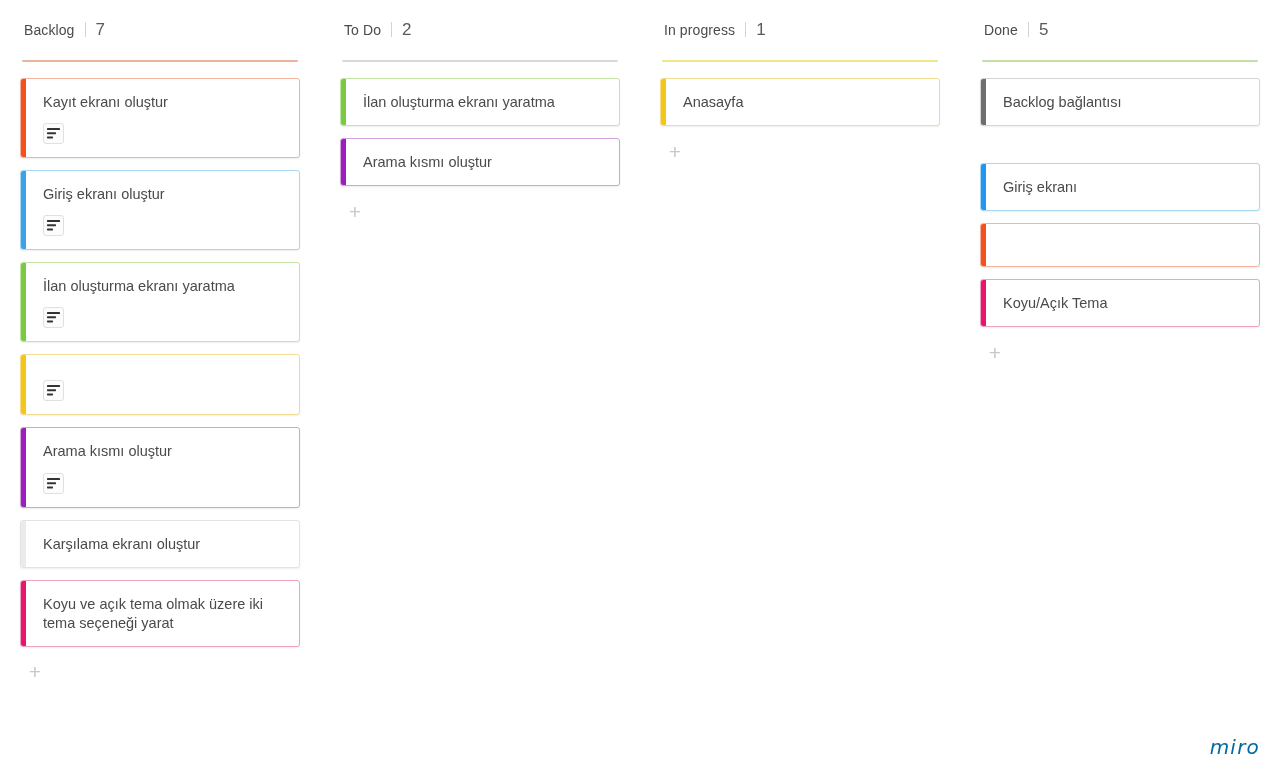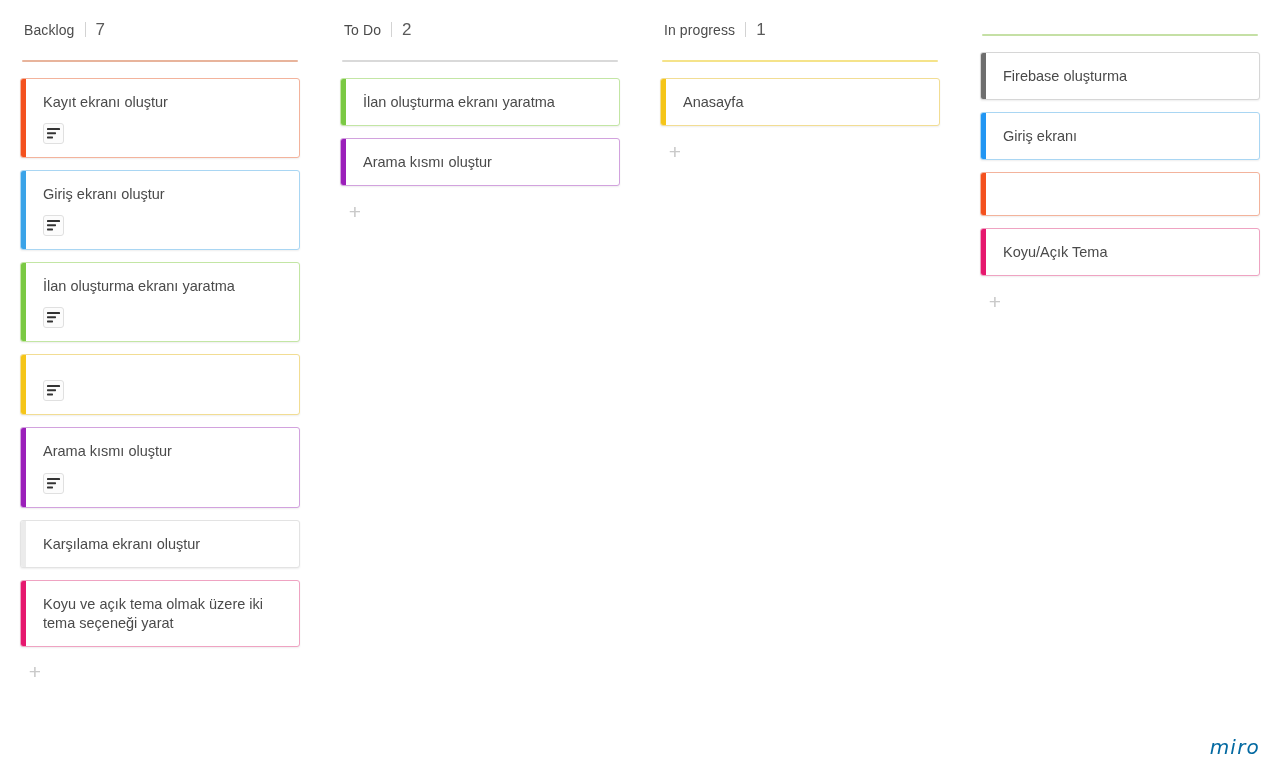--- a/index.html
+++ b/index.html
@@ -261,27 +261,32 @@
       <div class="col-rule" style="background: rgb(245, 227, 138);"></div>
       <div class="col-cards">
         <div class="card" style="border-color: rgb(242, 221, 147);">
           <div class="card-bar" style="background: rgb(245, 197, 24);"></div>
           <div class="card-title">Anasayfa</div>
         </div>
       </div>
       <div class="add-card">+</div>
     </div>
     <div class="column">
+      <div class="col-header">
+        <span class="col-title">Done</span>
+        <span class="col-sep"></span>
+        <span class="col-count">5</span>
+      </div>
       <div class="col-rule" style="background: rgb(197, 224, 165);"></div>
       <div class="col-cards">
         <div class="card" style="border-color: rgb(214, 214, 214);">
           <div class="card-bar" style="background: rgb(110, 110, 110);"></div>
-          <div class="card-title">Firebase oluşturma</div>
-        </div>
-        <div class="card" style="border-color: rgb(169, 214, 243);">
+          <div class="card-title">Backlog bağlantısı</div>
+        </div>
+        <div class="card" style="border-color: rgb(169, 214, 243); margin-top: 25px;">
           <div class="card-bar" style="background: rgb(33, 150, 243);"></div>
           <div class="card-title">Giriş ekranı</div>
         </div>
         <div class="card" style="border-color: rgb(243, 179, 156);">
           <div class="card-bar" style="background: rgb(244, 81, 30);"></div>
         </div>
         <div class="card" style="border-color: rgb(239, 163, 194);">
           <div class="card-bar" style="background: rgb(230, 24, 110);"></div>
           <div class="card-title">Koyu/Açık Tema</div>
         </div>

